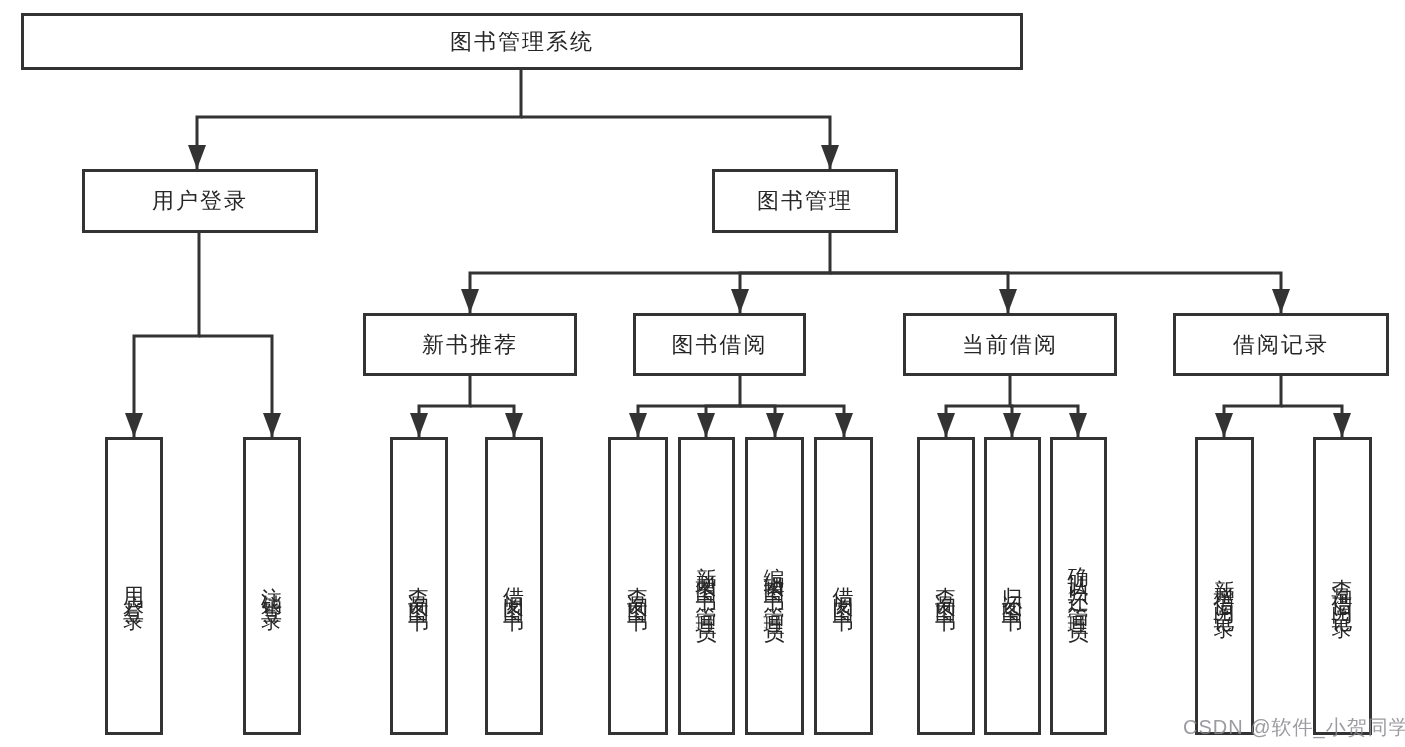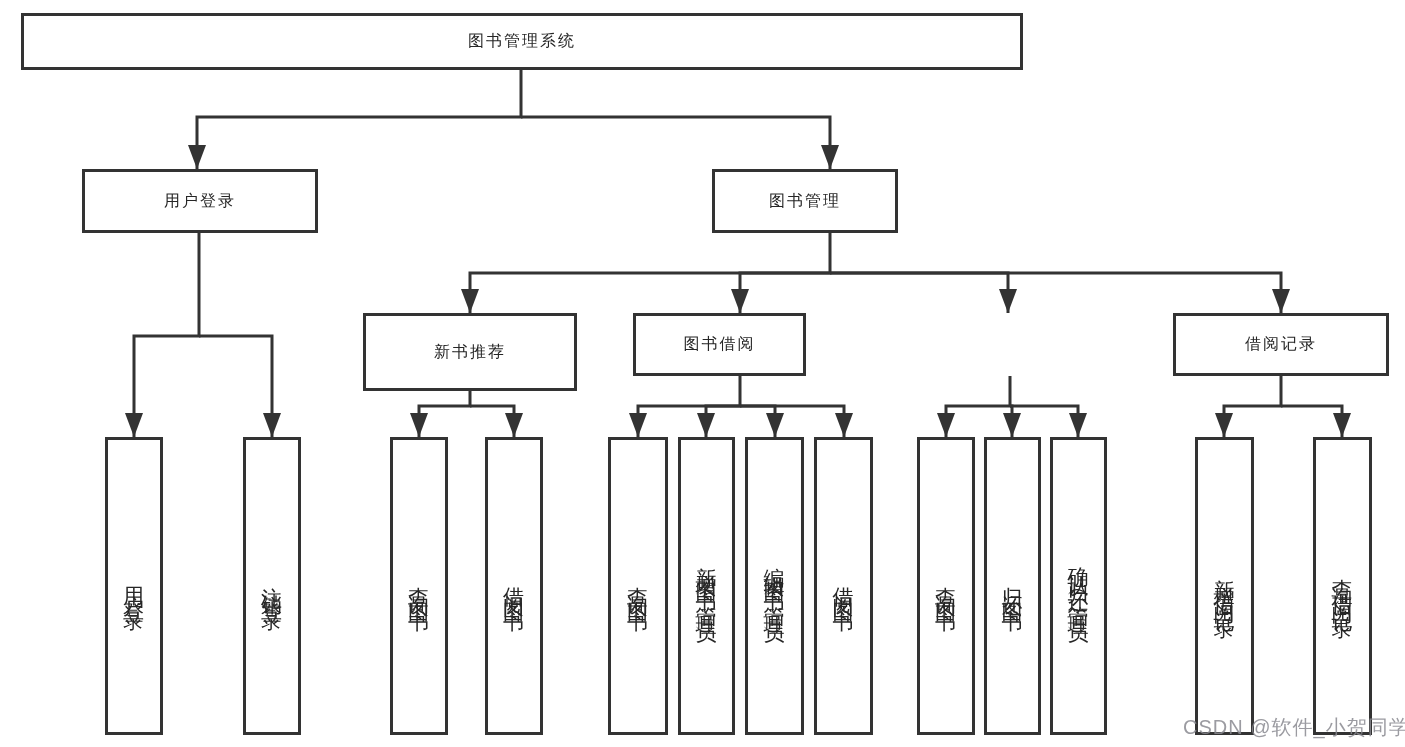--- a/index.html
+++ b/index.html
@@ -17,40 +17,40 @@
     position: absolute;
     box-sizing: border-box;
     background: #ffffff;
     border: 3px solid #333333;
     display: flex;
     align-items: center;
     justify-content: center;
     color: #262626;
   }
   .hnode .lbl {
-    font-size: 16px;
+    font-size: 22px;
     letter-spacing: 2px;
     white-space: nowrap;
     color: #262626;
   }
   .leaf { top: 437px; height: 298px; }
   .leaf .lbl {
     writing-mode: vertical-rl;
     text-orientation: mixed;
     font-size: 21px;
     line-height: 1;
     letter-spacing: 8px;
     color: #262626;
   }
 
   
   #n-root        { left: 21px;   top: 13px;  width: 1002px; height: 57px; }
   #n-user-login  { left: 82px;   top: 169px; width: 236px;  height: 64px; }
   #n-book-mgmt   { left: 712px;  top: 169px; width: 186px;  height: 64px; }
-  #n-new-rec     { left: 363px;  top: 313px; width: 214px;  height: 78px; text-align: right; }
+  #n-new-rec     { left: 363px;  top: 313px; width: 214px;  height: 63px; text-align: right; }
   #n-book-borrow { left: 633px;  top: 313px; width: 173px;  height: 63px; }
   #n-cur-borrow  { left: 903px;  top: 313px; width: 214px;  height: 63px; }
   #n-borrow-rec  { left: 1173px; top: 313px; width: 216px;  height: 63px; }
 
   
   #l-user-login { left: 105px;  width: 58px; }
   #l-logout     { left: 243px;  width: 58px; }
   #l-nb-query   { left: 390px;  width: 58px; }
   #l-nb-borrow  { left: 485px;  width: 58px; }
   #l-bb-query   { left: 608px;  width: 60px; }
@@ -125,20 +125,23 @@
   <div class="node hnode" id="n-book-mgmt">
     <span class="lbl">图书管理</span>
   </div>
 
   <div class="node hnode" id="n-new-rec">
     <span class="lbl">新书推荐</span>
   </div>
   <div class="node hnode" id="n-book-borrow">
     <span class="lbl">图书借阅</span>
   </div>
+  <div class="node hnode" id="n-cur-borrow">
+    <span class="lbl">当前借阅</span>
+  </div>
   <div class="node hnode" id="n-borrow-rec">
     <span class="lbl">借阅记录</span>
   </div>
 
   <div class="node leaf" id="l-user-login">
     <span class="lbl">用户登录</span>
   </div>
   <div class="node leaf" id="l-logout">
     <span class="lbl">注销登录</span>
   </div>

